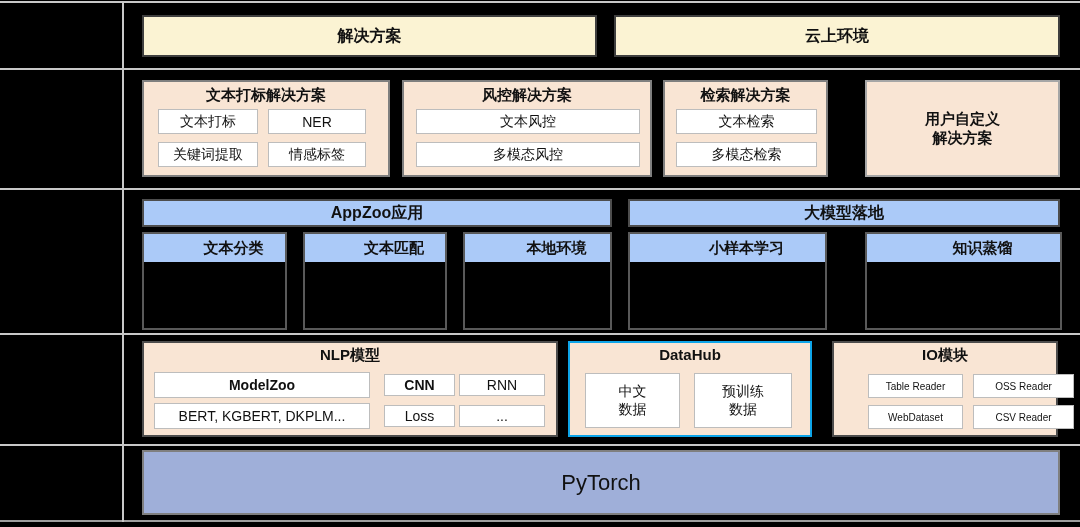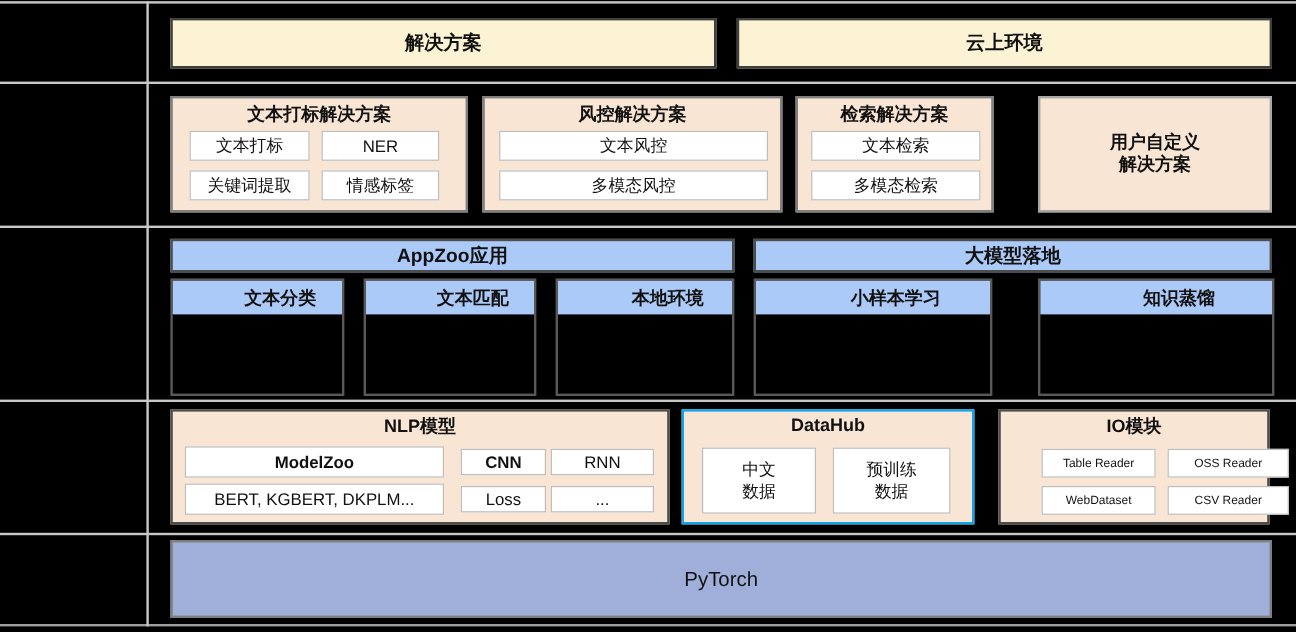--- a/index.html
+++ b/index.html
@@ -32,21 +32,21 @@
 
   
   .mod{top:341px;height:96px;background:#F9E5D4;display:block;}
   .mod.dark{border:2px solid #4d4d4d;box-sizing:border-box;}
   .mod.mid{border:2px solid #0ea5e9;box-sizing:border-box;}
   .mod-title{position:absolute;left:0;right:0;top:3px;text-align:center;font-size:15px;font-weight:bold;}
   .witem.small{font-size:10px;margin-left:22px;}
   .multiline{white-space:pre-line;line-height:1.25;}
 
   
-  .framework{top:450px;height:65px;background:#9FAFD9;border:2px solid #7f7f7f;font-size:17px;font-weight:500;}
+  .framework{top:450px;height:65px;background:#9FAFD9;border:2px solid #7f7f7f;font-size:22px;font-weight:500;}
 </style>
 </head>
 <body>
 
 <div id="canvas">
 
   <div class="hline" style="top:1px"></div>
   <div class="hline" style="top:68px"></div>
   <div class="hline" style="top:188px"></div>
   <div class="hline" style="top:333px"></div>

